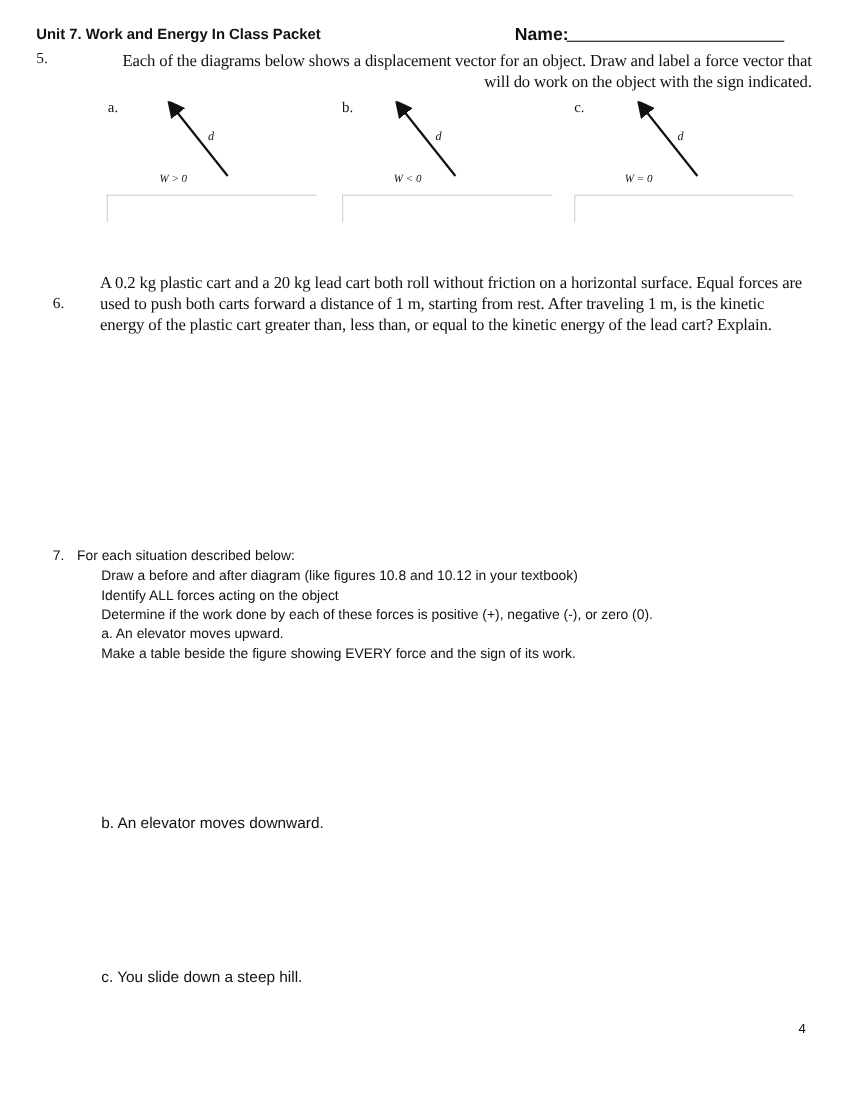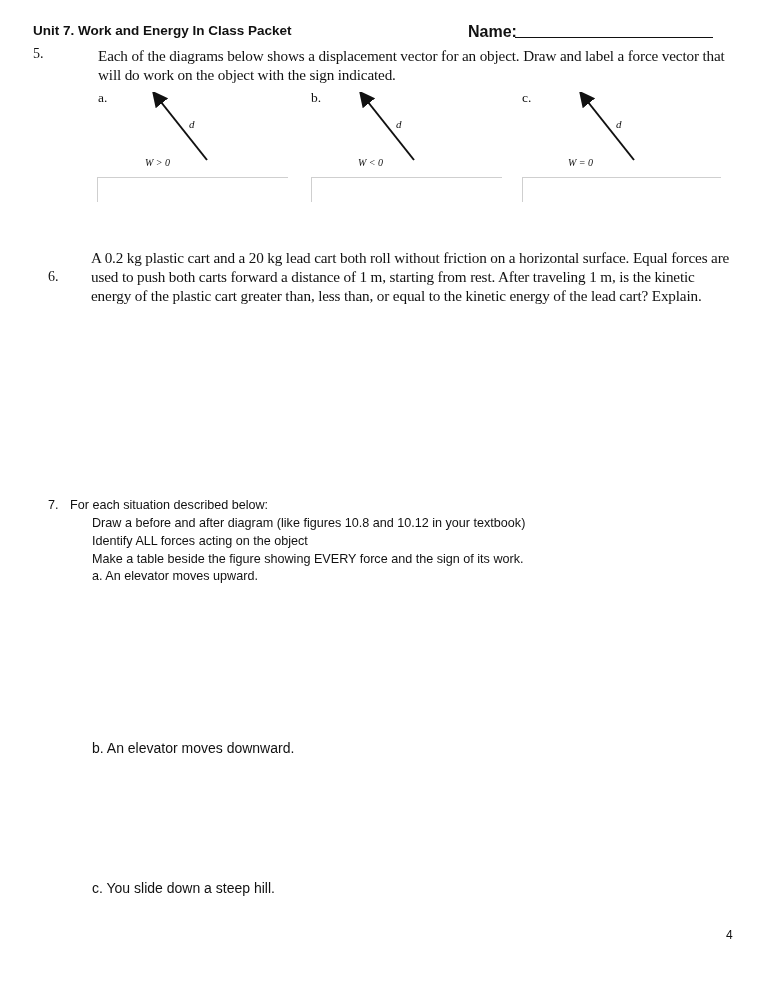--- a/index.html
+++ b/index.html
@@ -9,21 +9,21 @@
   .abs { position:absolute; }
 
   .header-title { left:33px; top:23px; font-size:13.5px; font-weight:bold; }
   .name-label { left:468px; top:23px; font-size:16px; font-weight:bold; }
   .name-line { left:515px; top:37px; width:198px; height:0; border-bottom:1.3px solid #111; }
 
   .qnum-serif { font-size:14px; }
   .qtext-serif { font-size:15.2px; line-height:19px; letter-spacing:-0.15px; }
 
   .q5-num { left:33px; top:46px; }
-  .q5-text { left:98px; top:46px; width:640px; }
+  .q5-text { left:98px; top:46px; width:640px;text-align:right; }
 
   .diag-label { font-size:13.5px; }
   .w-label { font-size:10px; font-style:italic;margin-left:28px; }
   .d-label { font-size:11px; font-style:italic; }
   .box { border-top:1px solid #cfcfcf; border-left:1px solid #cfcfcf; height:24px; }
 
   .q6-num { left:48px; top:269px; }
   .q6-text { left:91px; top:248px; width:640px; }
 
   .q7 { font-size:12.6px; line-height:17.8px; }
@@ -84,19 +84,20 @@
 <div class="abs box" style="left:522px;top:177px;width:198px;"></div>
 
 <div class="abs serif qnum-serif q6-num">6.</div>
 <div class="abs serif qtext-serif q6-text">A 0.2 kg plastic cart and a 20 kg lead cart both roll without friction on a horizontal surface. Equal forces are used to push both carts forward a distance of 1 m, starting from rest. After traveling 1 m, is the kinetic energy of the plastic cart greater than, less than, or equal to the kinetic energy of the lead cart? Explain.</div>
 
 <div class="abs sans q7 q7-num">7.</div>
 <div class="abs sans q7 q7-stem">For each situation described below:</div>
 <div class="abs sans q7 q7-list">
   <div>Draw a before and after diagram (like figures 10.8 and 10.12 in your textbook)</div>
   <div>Identify ALL forces acting on the object</div>
+  <div>Determine if the work done by each of these forces is positive (+), negative (-), or zero (0).</div>
+  <div>a.  An elevator moves upward.</div>
   <div>Make a table beside the figure showing EVERY force and the sign of its work.</div>
-  <div>a.  An elevator moves upward.</div>
 </div>
 <div class="abs sans q7-sub" style="left:92px;top:725px;">b.  An elevator moves downward.</div>
 <div class="abs sans q7-sub" style="left:92px;top:865px;">c. You slide down a steep hill.</div>
 
 <div class="abs sans page-num">4</div>
 
 </body></html>

